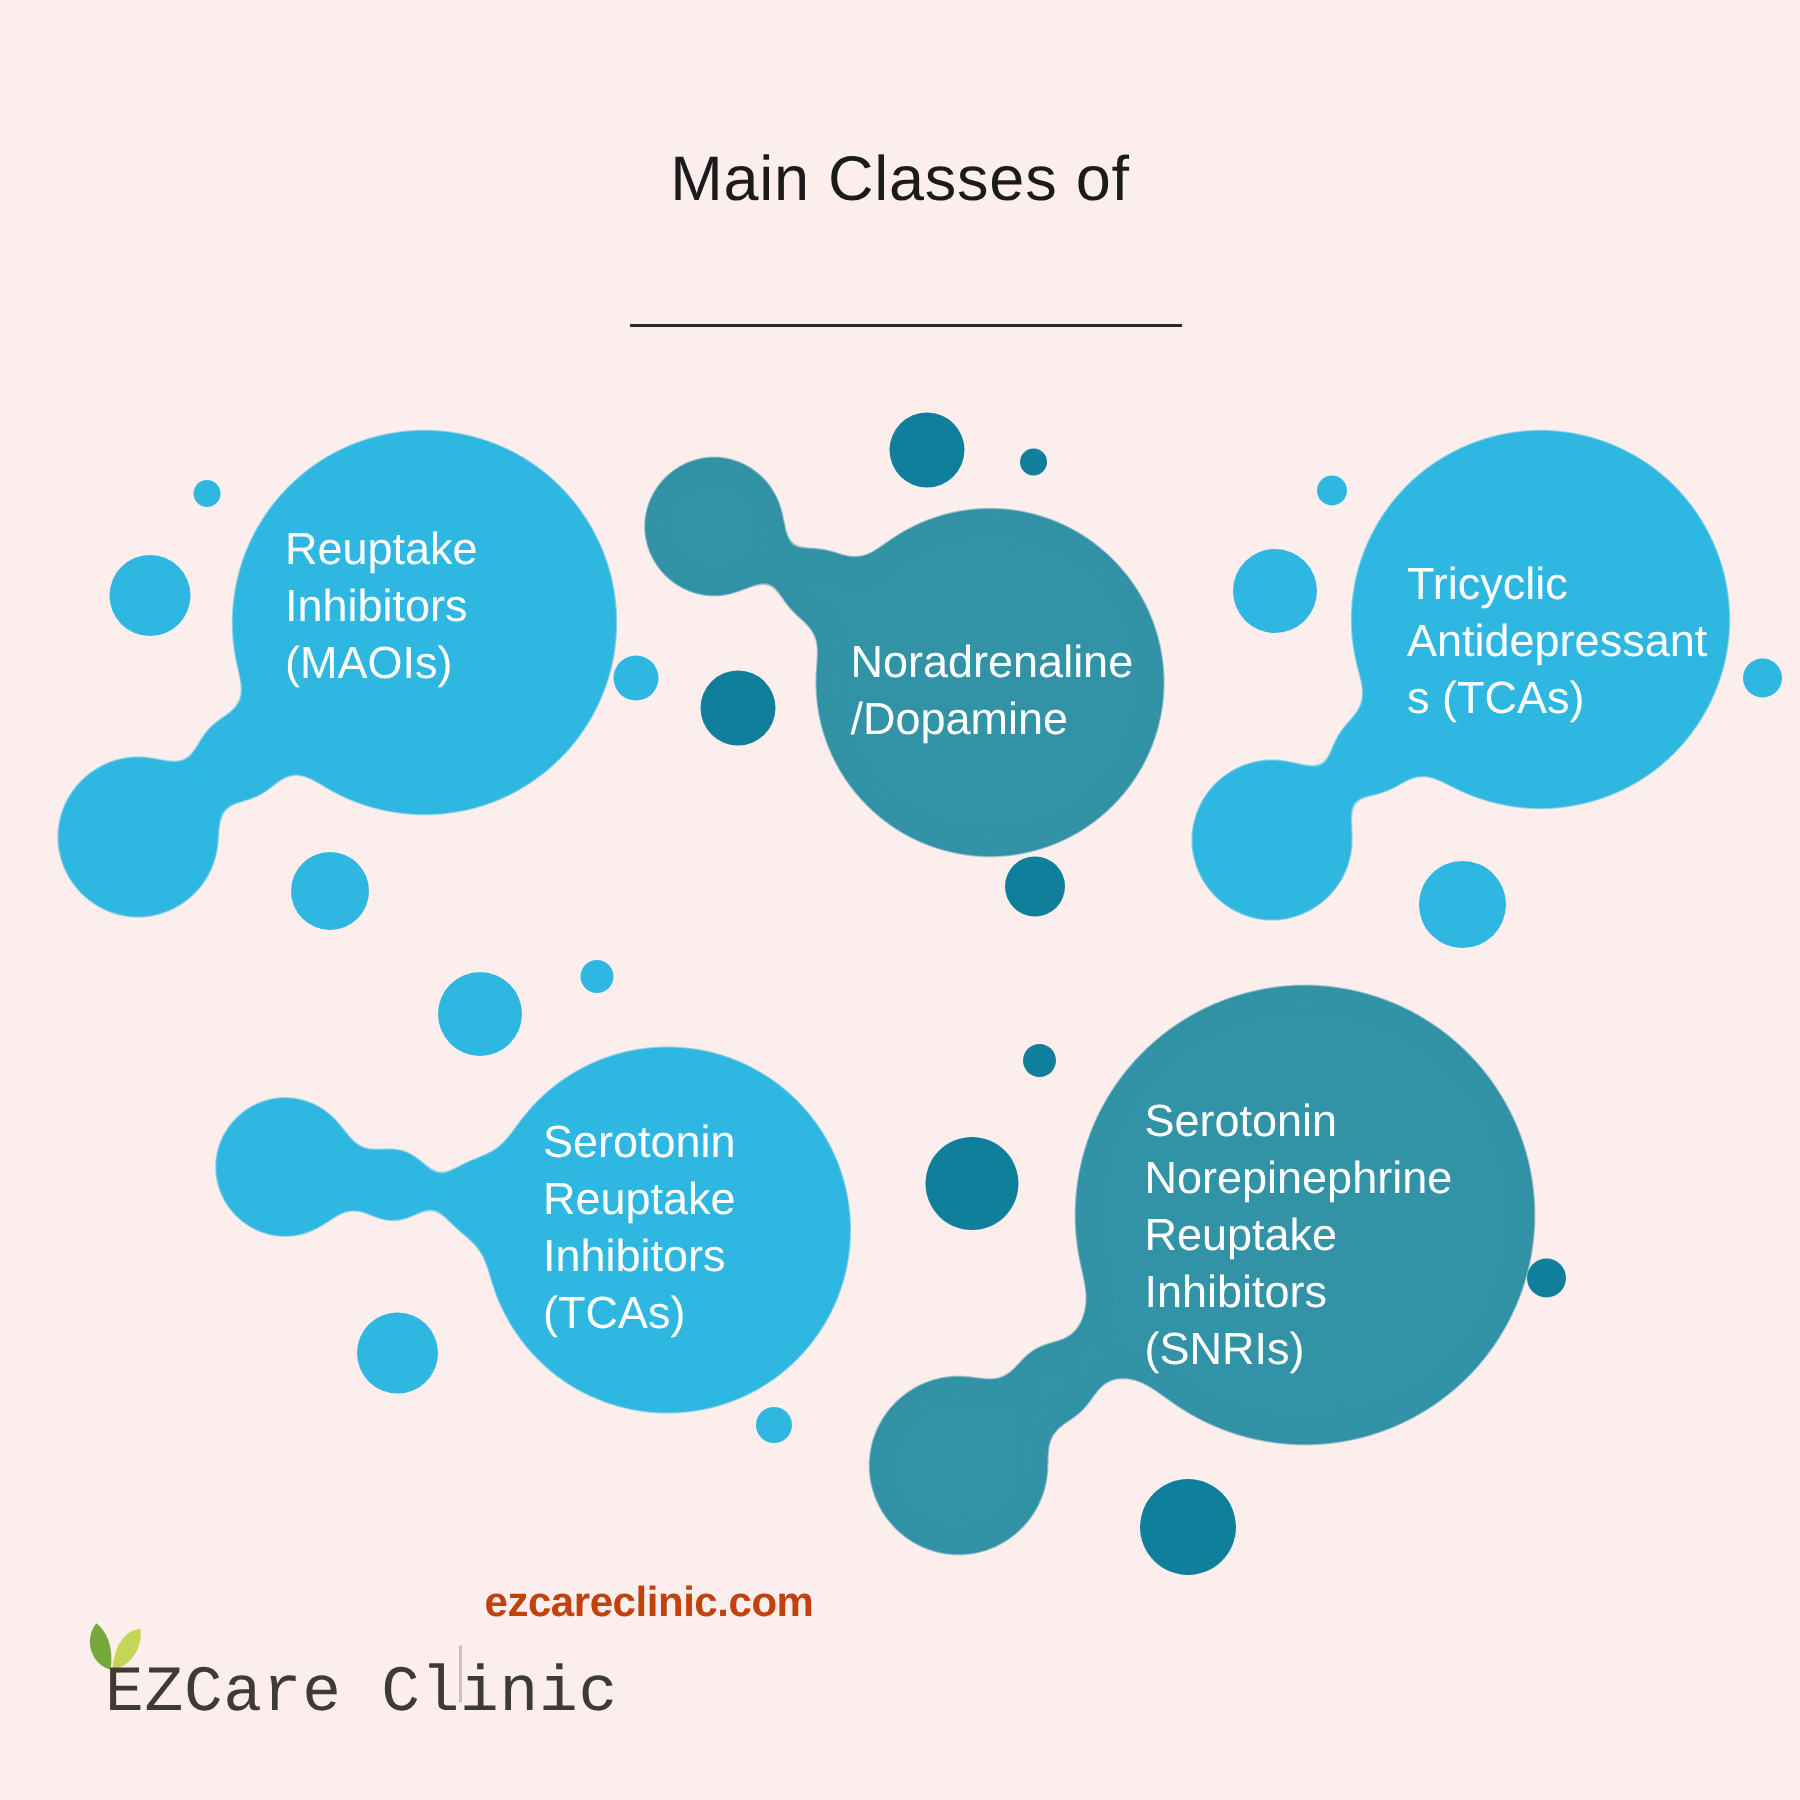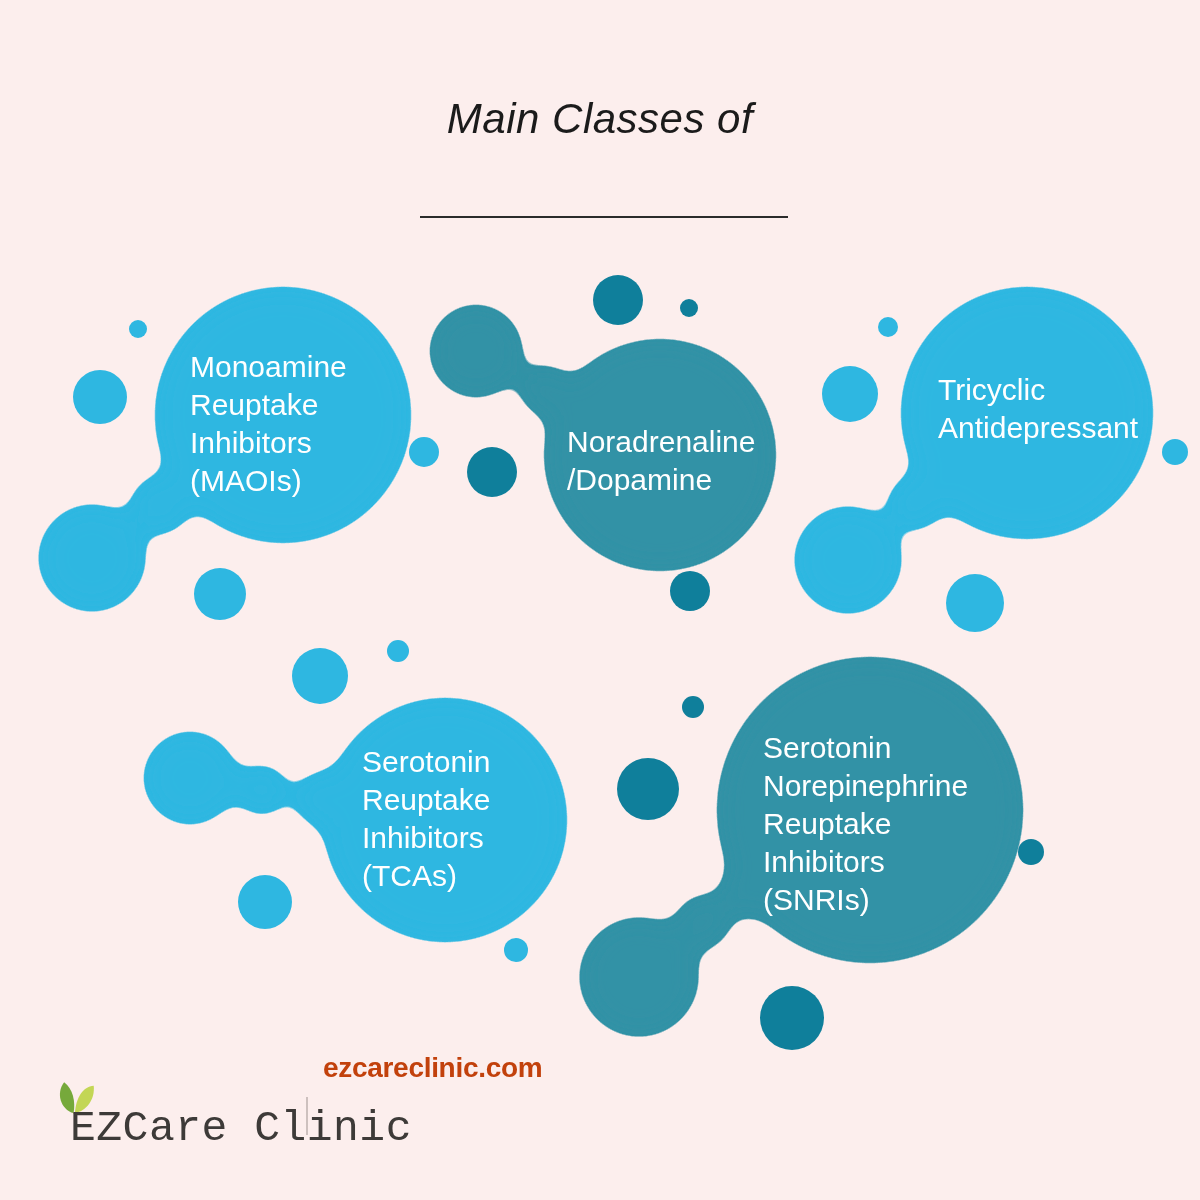--- a/index.html
+++ b/index.html
@@ -8,21 +8,21 @@
     background:#FCEEED;
     font-family:"Liberation Sans", sans-serif;
   }
   .abs{position:absolute;}
   #blob-canvas{position:absolute;left:0;top:0;width:1200px;height:1200px;}
   .fill-blue{fill:#2EB7E1;}
   .fill-teal{fill:#3092A6;}
   .fill-dark{fill:#0F7F9B;}
 
   .title-wrap{left:0;top:94px;width:1200px;text-align:center;color:#1B1B1B;}
-  .title-line1{font-size:42px;font-weight:400;line-height:50px;letter-spacing:0.5px;font-style:italic;}
+  .title-line1{font-size:42px;font-weight:400;line-height:50px;letter-spacing:0.5px;}
   .title-line2{font-size:56px;font-weight:700;line-height:62px;letter-spacing:-1px;}
   .title-underline{left:420px;top:216px;width:368px;height:2px;background:#2B2B2B;}
 
   .blob-label{
     color:#FFFFFF;font-size:30px;line-height:38px;font-weight:400;
     white-space:nowrap;
   }
   .lbl-maoi{left:190px;top:348px;}
   .lbl-nora{left:567px;top:423px;}
   .lbl-tca{left:938px;top:371px;}
@@ -110,34 +110,34 @@
     <circle class="fill-dark" cx="792" cy="1018" r="32"></circle>
   </g>
 </svg>
 
 <div class="abs title-wrap">
   <div class="title-line1">Main Classes of</div>
 </div>
 <div class="abs title-underline"></div>
 
 <div class="abs blob-label lbl-maoi">
-  <div>Monoamine</div>
   <div>Reuptake</div>
   <div>Inhibitors</div>
   <div>(MAOIs)</div>
 </div>
 
 <div class="abs blob-label lbl-nora">
   <div>Noradrenaline</div>
   <div>/Dopamine</div>
 </div>
 
 <div class="abs blob-label lbl-tca">
   <div>Tricyclic</div>
   <div>Antidepressant</div>
+  <div>s (TCAs)</div>
 </div>
 
 <div class="abs blob-label lbl-ssri">
   <div>Serotonin</div>
   <div>Reuptake</div>
   <div>Inhibitors</div>
   <div>(TCAs)</div>
 </div>
 
 <div class="abs blob-label lbl-snri">

